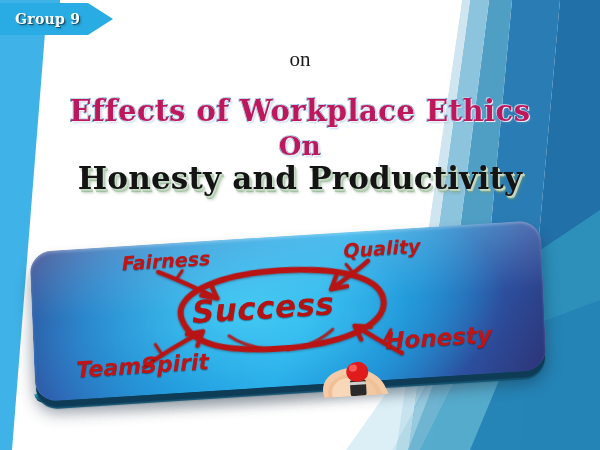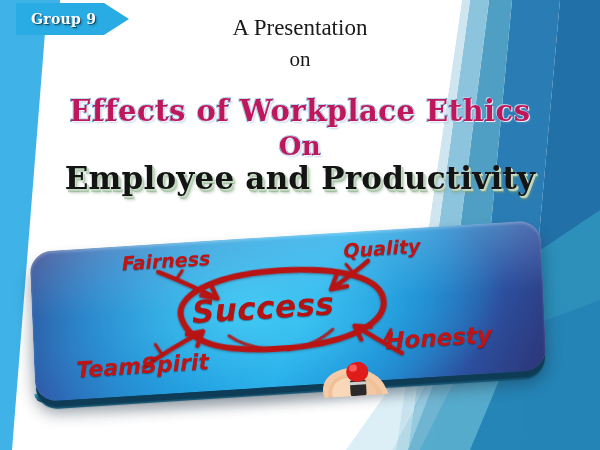--- a/index.html
+++ b/index.html
@@ -18,21 +18,21 @@
     background:#3fb3e8;
     clip-path:polygon(0 0, 46px 0, 12px 430px, 0 430px);
   }
   .left-band-2{
     position:absolute;left:0;top:0;width:60px;height:34px;
     background:#3fb3e8;
   }
 
   
   .group-tag{
-    position:absolute;left:16px;top:3px;width:113px;height:32px;
+    position:absolute;left:0;top:3px;width:113px;height:32px;
     background:#29ace3;
     clip-path:polygon(0 0, 88px 0, 113px 16px, 88px 32px, 0 32px);
     display:flex;align-items:center;justify-content:flex-start;
     z-index:30;
   }
   .group-tag-label{
     margin-left:15px;
     font-family:"DejaVu Serif",serif;
     font-weight:bold;font-size:14px;letter-spacing:.3px;
     color:#ffffff;
@@ -167,26 +167,25 @@
     <polygon points="346,450 392,450 470,300 452,300" fill="#bfe2ee" opacity="0.55"></polygon>
   </svg>
 
   <div class="left-band"></div>
   <div class="left-band-2"></div>
 
   <div class="group-tag">
     <span class="group-tag-label">Group 9</span>
   </div>
 
-  <div class="presentation-line pl-1">A Presentation</div>
   <div class="presentation-line pl-2">on</div>
 
   <div class="wa-line wa-blue wa-1">Effects of Workplace Ethics</div>
   <div class="wa-line wa-blue wa-2">On</div>
-  <div class="wa-line wa-black">Employee and Productivity</div>
+  <div class="wa-line wa-black">Honesty and Productivity</div>
 
   <div class="board-wrap">
     <div class="board-shadow"></div>
     <div class="board-edge"></div>
 
     <div class="board">
       <div class="board-gloss"></div>
 
       <div class="diagram">
 

